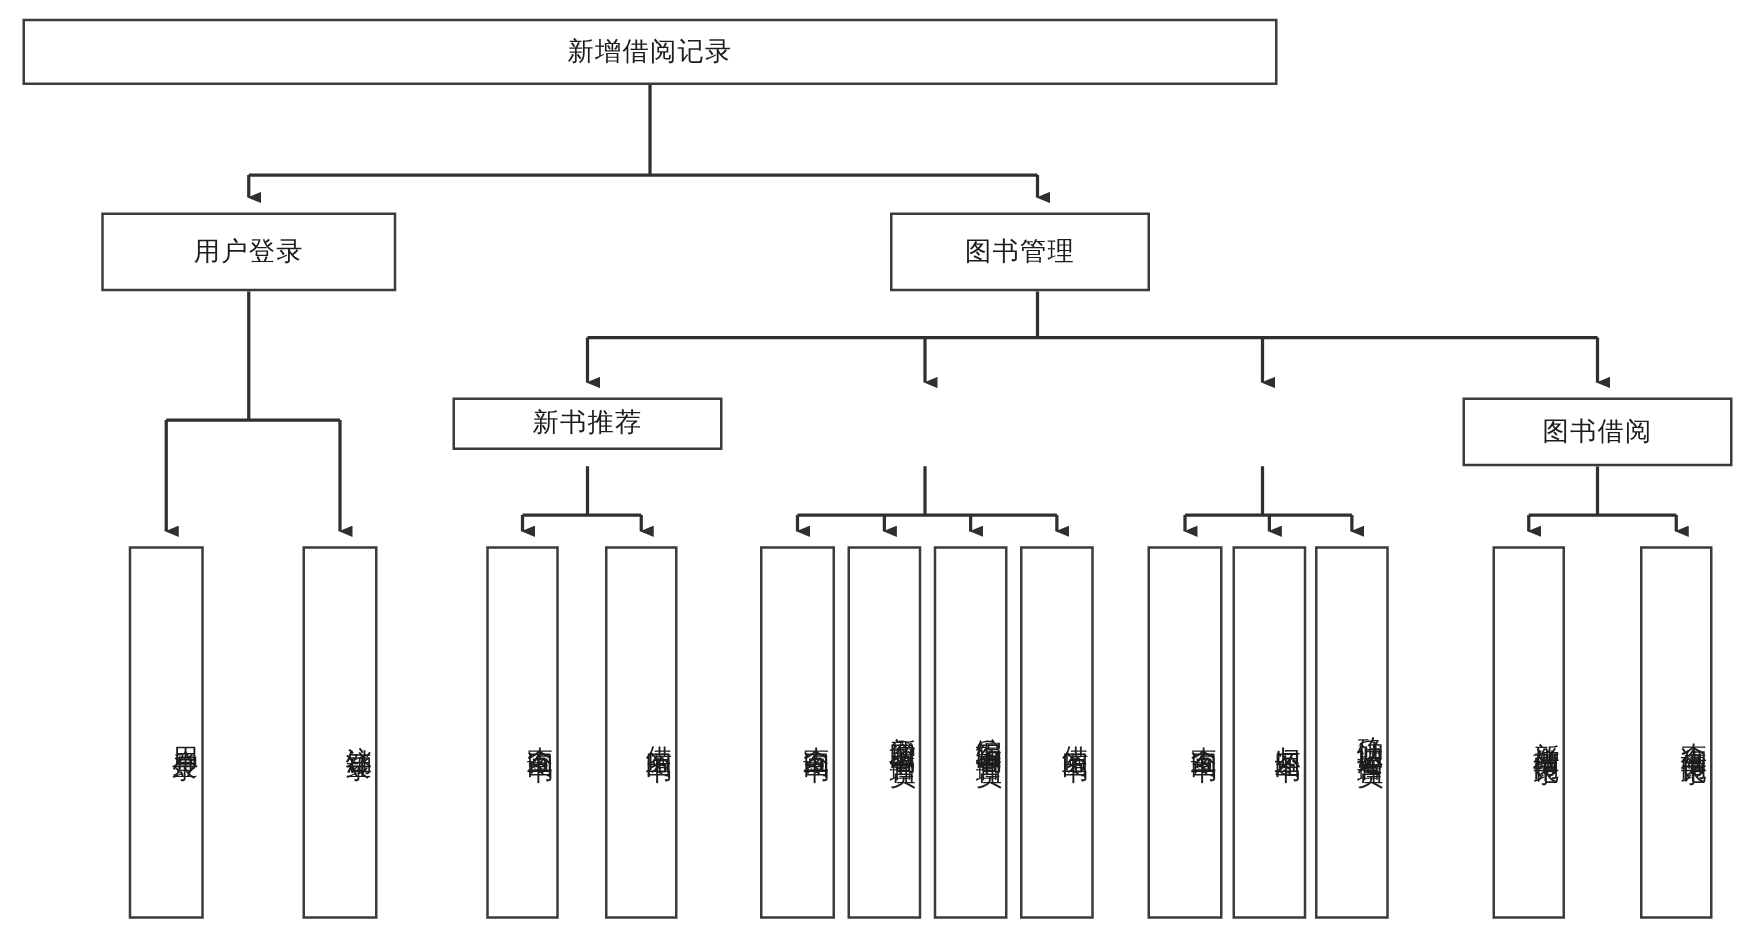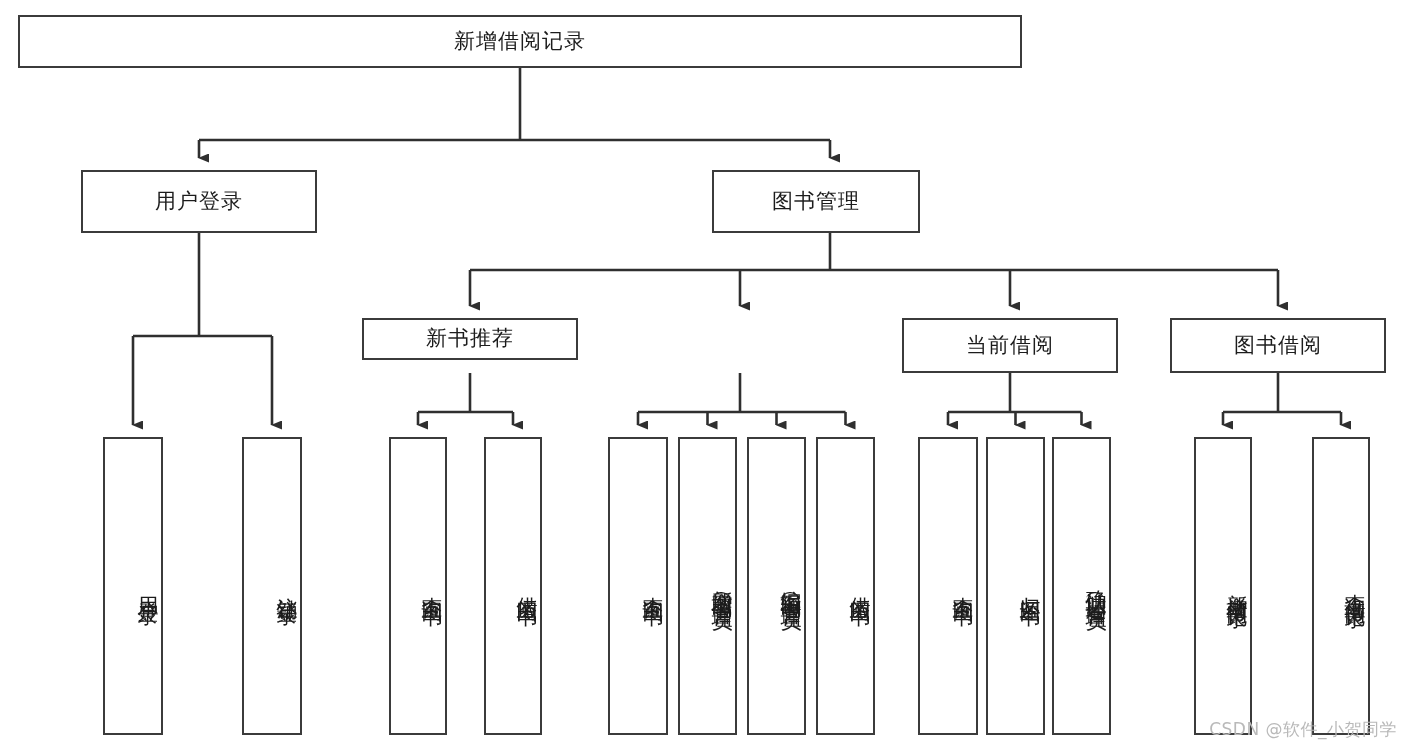--- a/index.html
+++ b/index.html
@@ -124,23 +124,20 @@
   <div class="node horizontal" style="left: 81px; top: 170px; width: 236px; height: 63px;">
     <span>用户登录</span>
   </div>
   <div class="node horizontal" style="left: 712px; top: 170px; width: 208px; height: 63px;">
     <span>图书管理</span>
   </div>
 
   <div class="node horizontal" style="left: 362px; top: 318px; width: 216px; height: 42px;">
     <span>新书推荐</span>
   </div>
-  <div class="node horizontal" style="left: 902px; top: 318px; width: 216px; height: 55px;">
-    <span>当前借阅</span>
-  </div>
   <div class="node horizontal" style="left: 1170px; top: 318px; width: 216px; height: 55px;">
     <span>图书借阅</span>
   </div>
 
   <div class="node vertical" style="left: 103px; top: 437px; width: 60px; height: 298px;">
     <span class="vtext">用户登录</span>
   </div>
   <div class="node vertical" style="left: 242px; top: 437px; width: 60px; height: 298px;">
     <span class="vtext">注销登录</span>
   </div>
@@ -175,14 +172,13 @@
     <span class="vtext">确认归还（管理员）</span>
   </div>
 
   <div class="node vertical" style="left: 1194px; top: 437px; width: 58px; height: 298px;">
     <span class="vtext">新增借阅记录</span>
   </div>
   <div class="node vertical" style="left: 1312px; top: 437px; width: 58px; height: 298px;">
     <span class="vtext">查询借阅记录</span>
   </div>
 
-  <div id="watermark">CSDN @软件_小贺同学</div>
 </div>
 
 </body></html>

